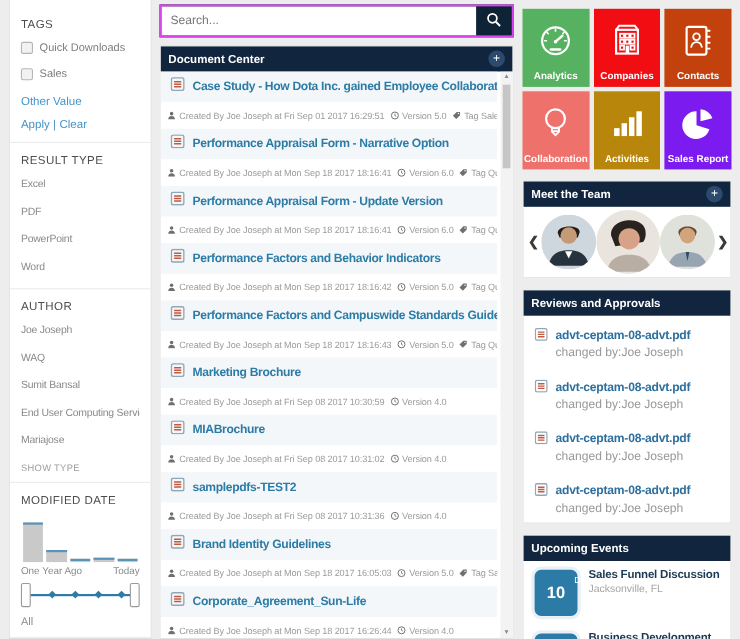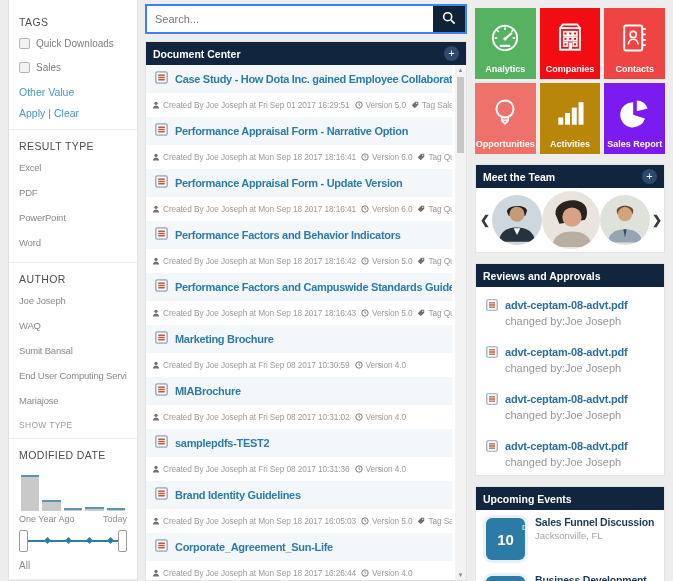--- a/index.html
+++ b/index.html
@@ -25,21 +25,21 @@
   .hist-bar { flex:1 1 0; background:#c9c9c9; border-top:2px solid #5b94b8; }
   .range-labels { display:flex; justify-content:space-between; font-size:9px; color:#8a8a8a; margin:3px 0 6px; }
   .slider { position:relative; height:22px; margin:0 0 8px; }
   .slider .line { position:absolute; left:8px; right:8px; top:10px; height:2px; background:#2f7ba3; }
   .slider .dot { position:absolute; top:8px; width:5px; height:5px; background:#2f7ba3; transform:rotate(45deg); }
   .slider .handle { position:absolute; top:0; width:9px; height:22px; background:#fdfdfd; border:1px solid #9a9a9a; border-radius:2px; cursor:ew-resize; }
   .all-label { font-size:10px; color:#8a8a8a; margin:2px 0 4px; }
 
   
   .middle { position:absolute; left:145px; top:4px; width:322px; height:577px; display:flex; flex-direction:column; }
-  .search-bar { display:flex; height:30px; border:2px solid #3b82f6; background:#0f2337; flex:0 0 auto; }
+  .search-bar { display:flex; height:30px; border:2px solid #d946ef; background:#0f2337; flex:0 0 auto; }
   .search-bar input { flex:1 1 auto; border:none; outline:none; padding:0 8px; font-size:11px; color:#555;
                       font-family:"Liberation Sans", sans-serif; background:#fff; }
   .search-btn { width:32px; background:#0f2337; border:none; display:flex; align-items:center; justify-content:center; cursor:pointer; }
   .doc-panel { margin-top:7px; flex:1 1 auto; background:#fff; border:1px solid #e3e3e3; display:flex; flex-direction:column; overflow:hidden; }
   .panel-head { background:#11263e; color:#fff; height:23px; display:flex; align-items:center; padding:0 7px; flex:0 0 auto; }
   .panel-head .ph-title { font-size:10.5px; font-weight:700; flex:1 1 auto; }
   .plus-btn { width:15px; height:15px; border-radius:50%; background:#2c4a6e; color:#fff; font-size:11px; line-height:14px;
               text-align:center; cursor:pointer; }
   .doc-list { position:relative; flex:1 1 auto; overflow:hidden; padding-right:14px; }
   .doc-title-row { display:flex; align-items:center; gap:7px; background:#f4f7fa; padding:5px 4px 5px 9px; white-space:nowrap; overflow:hidden; }
@@ -538,40 +538,40 @@
                 <rect x="18.3" y="19" width="4" height="4"></rect>
                 <rect x="23.6" y="19" width="4" height="4"></rect>
                 <rect x="13" y="25" width="4" height="4"></rect>
                 <rect x="23.6" y="25" width="4" height="4"></rect>
               </g>
               <rect x="18.6" y="25" width="3.6" height="8" fill="#fff"></rect>
             </svg>
         </span>
         <span class="tile-label">Companies</span>
       </div>
-      <div class="tile" style="background: #ef4444;">
+      <div class="tile" style="background: #c2410c;">
         <span>
           <svg width="36" height="36" viewBox="0 0 40 40">
               <rect x="8" y="6" width="20" height="28" rx="2" fill="none" stroke="#fff" stroke-width="2.2"></rect>
               <circle cx="18" cy="16" r="3.4" fill="none" stroke="#fff" stroke-width="1.8"></circle>
               <path d="M12.5 27c.6-4 2.8-5.6 5.5-5.6s4.9 1.6 5.5 5.6" fill="none" stroke="#fff" stroke-width="1.8"></path>
               <path d="M28 10h4M28 16h4M28 22h4M28 28h4" stroke="#fff" stroke-width="2"></path>
             </svg>
         </span>
         <span class="tile-label">Contacts</span>
       </div>
       <div class="tile" style="background: rgb(239, 113, 108);">
         <span>
           <svg width="36" height="36" viewBox="0 0 40 40">
               <circle cx="20" cy="15.5" r="9.5" fill="none" stroke="#fff" stroke-width="2.2"></circle>
               <path d="M16.5 24.5 16.5 28.5 20 32l3.5-3.5v-4" fill="none" stroke="#fff" stroke-width="2"></path>
               <path d="M16.5 28h7" stroke="#fff" stroke-width="1.6"></path>
             </svg>
         </span>
-        <span class="tile-label">Opportunities</span>
+        <span class="tile-label">Collaboration</span>
       </div>
       <div class="tile" style="background: rgb(184, 134, 11);">
         <span>
           <svg width="36" height="36" viewBox="0 0 40 40">
               <rect x="7" y="25" width="5.5" height="8" fill="#fff"></rect>
               <rect x="14.5" y="20" width="5.5" height="13" fill="#fff"></rect>
               <rect x="22" y="14" width="5.5" height="19" fill="#fff"></rect>
               <rect x="29.5" y="8" width="5.5" height="25" fill="#fff"></rect>
             </svg>
         </span>

